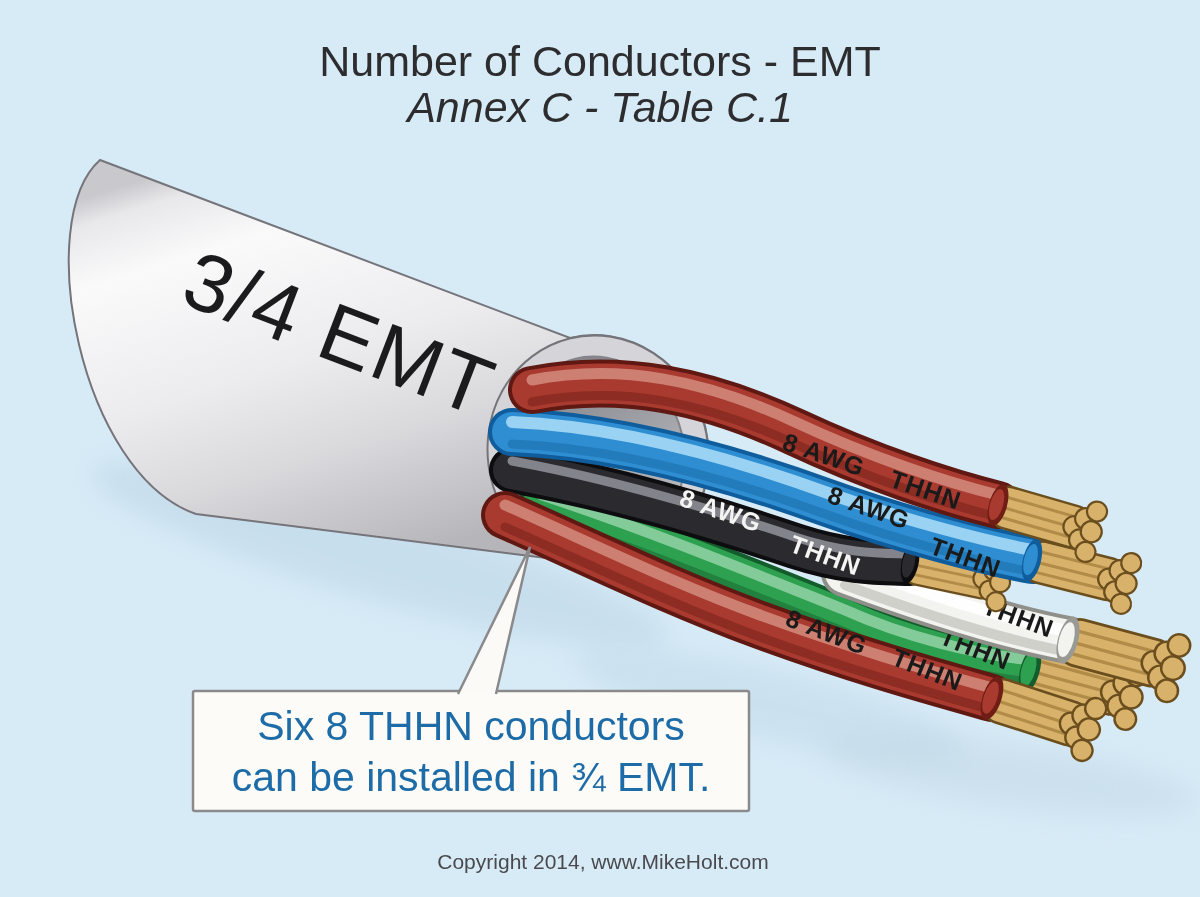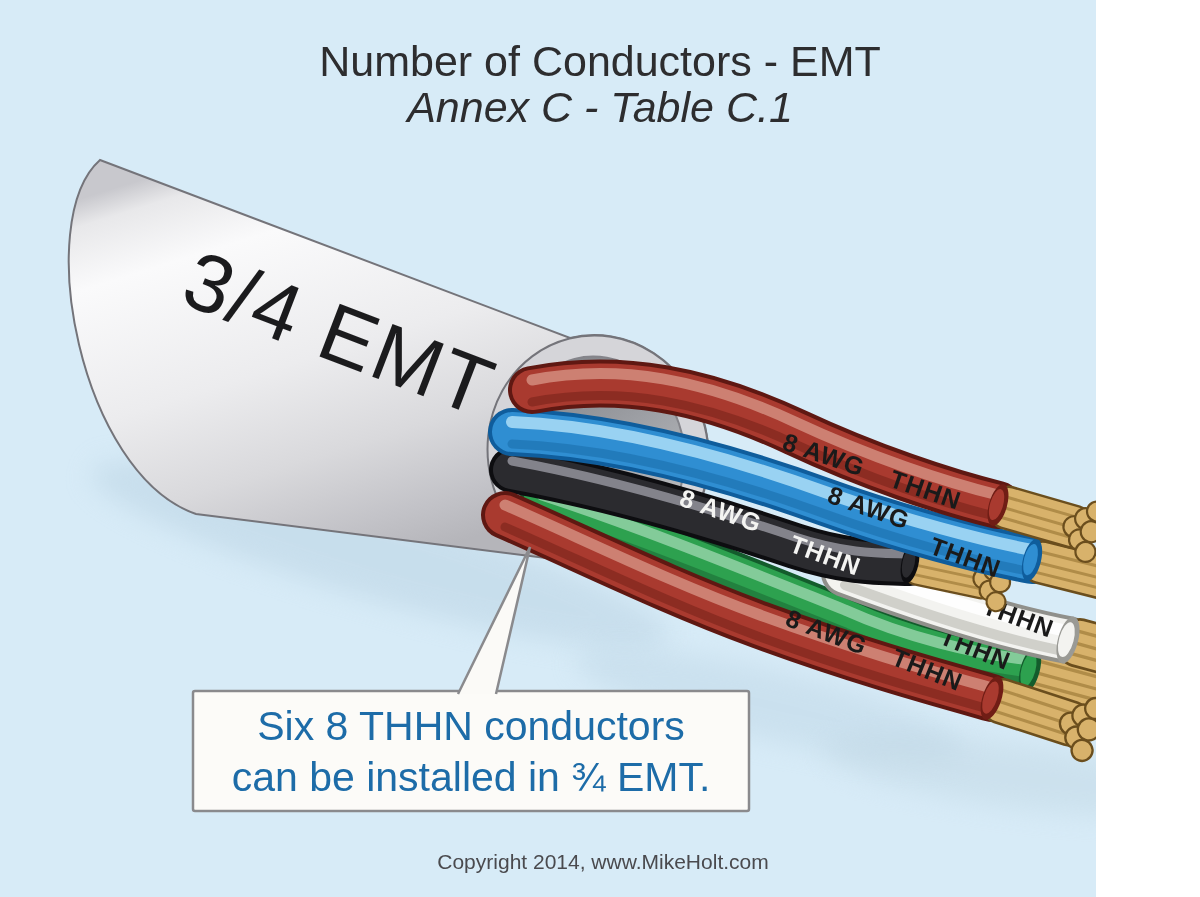--- a/index.html
+++ b/index.html
@@ -1,16 +1,16 @@
 <!DOCTYPE html>
 <html><head>
 <meta charset="utf-8">
 <style>
   html,body { margin:0; padding:0; }
-  .stage { position:relative; width:1096px; height:897px; overflow:hidden;
+  .stage { position:relative; width:1200px; height:897px; overflow:hidden;
            font-family:"Liberation Sans", sans-serif; }
   svg { display:block; }
   .t-title   { font-family:"Liberation Sans",sans-serif; font-size:43px; fill:#2d2d2f; }
   .t-sub     { font-family:"Liberation Sans",sans-serif; font-size:43px; font-style:italic; fill:#2d2d2f; }
   .t-conduit { font-family:"Liberation Sans",sans-serif; font-size:82px; fill:#1b1b1d; letter-spacing:2px; }
   .t-callout { font-family:"Liberation Sans",sans-serif; font-size:41px; }
   .t-copy    { font-family:"Liberation Sans",sans-serif; font-size:21px; fill:#4a4a4e; }
   .t-wire    { font-family:"Liberation Sans",sans-serif; font-size:25px; font-weight:bold; letter-spacing:1px; }
   .w-out  { fill:none; stroke-linecap:round; stroke-width:48; }
   .w-base { fill:none; stroke-linecap:round; stroke-width:40; }

